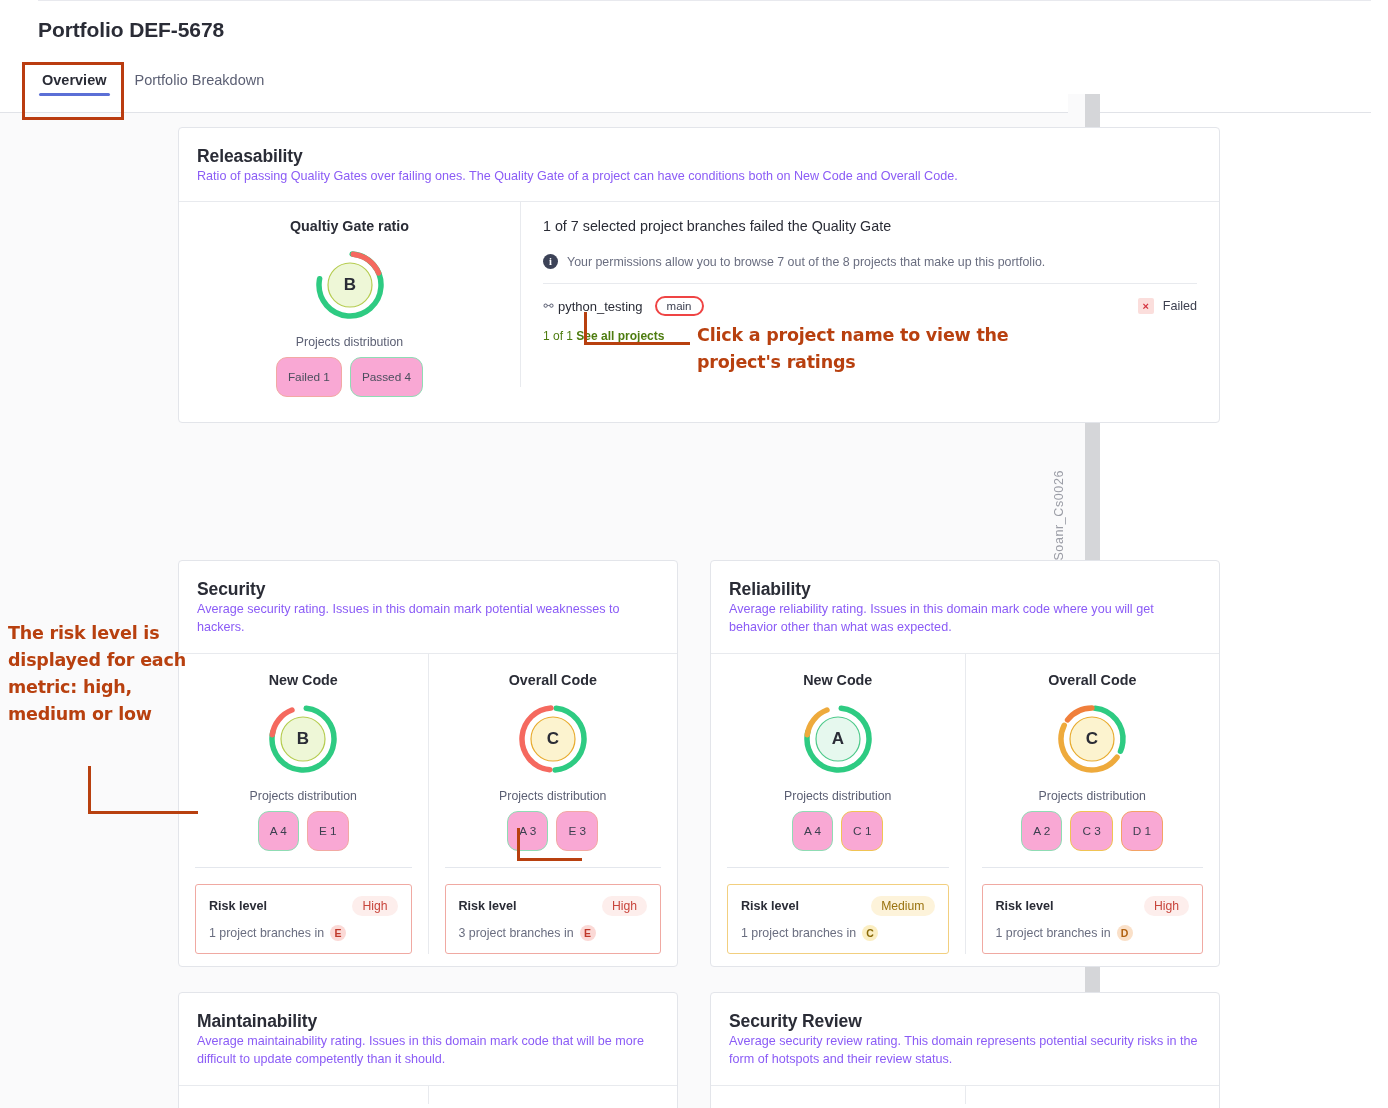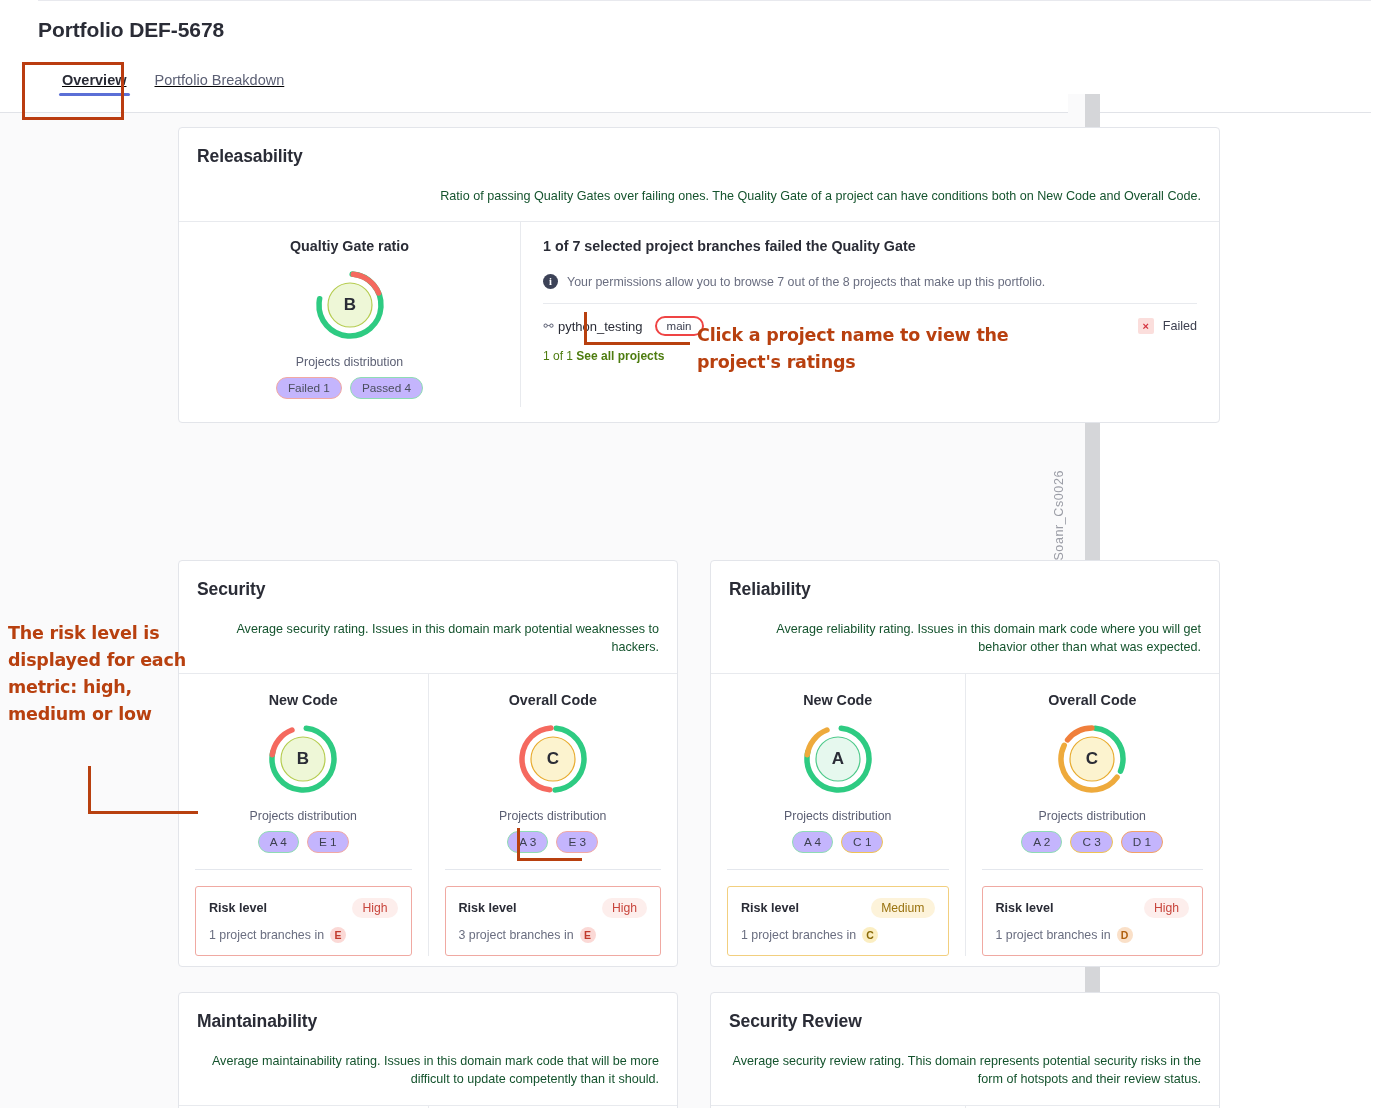--- a/index.html
+++ b/index.html
@@ -14,21 +14,21 @@
   
   .header {
     position: absolute; top: 0; left: 0; width: 1371px; height: 113px;
     background: #ffffff; border-bottom: 1px solid #e1e3e8;
   }
   .header-top-rule { position:absolute; top:0; left:38px; right:0; height:1px; background:#e8e9ee; }
   .page-title {
     position: absolute; left: 38px; top: 18px;
     font-size: 21px; font-weight: bold; color: #2a2c36; letter-spacing: -0.1px;
   }
-  .tabs { position: absolute; left: 48px; top: 64px; display: flex; align-items: center; text-decoration: underline; }
+  .tabs { position: absolute; left: 28px; top: 64px; display: flex; align-items: center; }
   .tab {
     position: relative; padding: 8px 14px 14px 14px;
     font-size: 14.5px; color: #5b5f73; cursor: pointer; background: transparent; border: none;
     font-family: "Liberation Sans", sans-serif;
   }
   .tab.active { color: #2a2c36; font-weight: bold; }
   .tab.active::after {
     content: ""; position: absolute; left: 11px; right: 11px; bottom: 6px;
     height: 3px; border-radius: 2px; background: #5b6fd6;
   }
@@ -49,43 +49,43 @@
 
   
   .content { position: absolute; left: 0; top: 113px; width: 1371px; bottom: 0; }
 
   .card {
     position: absolute; background: #ffffff;
     border: 1px solid #e3e5ea; border-radius: 4px;
   }
   .card-head { padding: 18px 18px 16px 18px; border-bottom: 1px solid #e8eaee; }
   .card-title { font-size: 17.5px; font-weight: bold; color: #2a2c36; letter-spacing: -0.1px; }
-  .card-desc { margin-top: 20px; font-size: 12.6px; color: #14532d; line-height: 1.45; text-align: right; }
+  .card-desc { margin-top: 0; font-size: 12.6px; color: #8b5cf6; line-height: 1.45; }
 
   
   #card-releasability { left: 178px; top: 14px; width: 1042px; height: 296px; }
   .rel-body { display: flex; height: 185px; }
   .rel-left { width: 342px; border-right: 1px solid #e8eaee; padding-top: 16px; text-align: center; }
   .rel-right { flex: 1; padding: 16px 22px 0 22px; }
   .section-title { font-size: 14.3px; font-weight: bold; color: #2a2c36; }
   .qg-gauge-wrap { margin-top: 14px; display: flex; justify-content: center; }
   .dist-label { margin-top: 13px; font-size: 12.3px; color: #5b5f73; }
   .chips { margin-top: 8px; display: flex; gap: 8px; justify-content: center; }
   .chip {
-    font-size: 11.8px; padding: 3px 11px; border-radius: 11px;
-    border: 1px solid #cfd3db; color: #3c3f4f; background: #c4b5fd; white-space: nowrap;
+    font-size: 11.8px; padding: 12px 11px; border-radius: 11px;
+    border: 1px solid #cfd3db; color: #3c3f4f; background: #f9a8d4; white-space: nowrap;
   }
   .chip.failed { border-color: #f2a9a3; color: #4b4f5e; }
   .chip.passed { border-color: #8fdcb4; color: #4b4f5e; }
   .chip.a { border-color: #8fdcb4; }
   .chip.c { border-color: #f0c453; }
   .chip.d { border-color: #f3a365; }
   .chip.e { border-color: #f2a9a3; }
 
-  .qg-head { font-size: 14.3px; font-weight: bold; color: #2a2c36; }
+  .qg-head { font-size: 14.3px; font-weight: normal; color: #2a2c36; }
   .perm-row { display: flex; align-items: center; gap: 9px; margin-top: 20px; }
   .info-icon {
     width: 15px; height: 15px; border-radius: 50%; background: #3c4257;
     color: #fff; font-size: 10.5px; font-weight: bold; line-height: 15px;
     text-align: center; flex: none; font-family: "Liberation Serif", serif;
   }
   .perm-text { font-size: 12.4px; color: #6a6e80; text-align: right; }
   .branch-rule { margin-top: 14px; height: 1px; background: #e8eaee; }
   .branch-row { display: flex; align-items: center; margin-top: 12px; }
   .branch-icon { width: 11px; color: #5b5f73; font-size: 12px; flex: none; text-align: center; }

